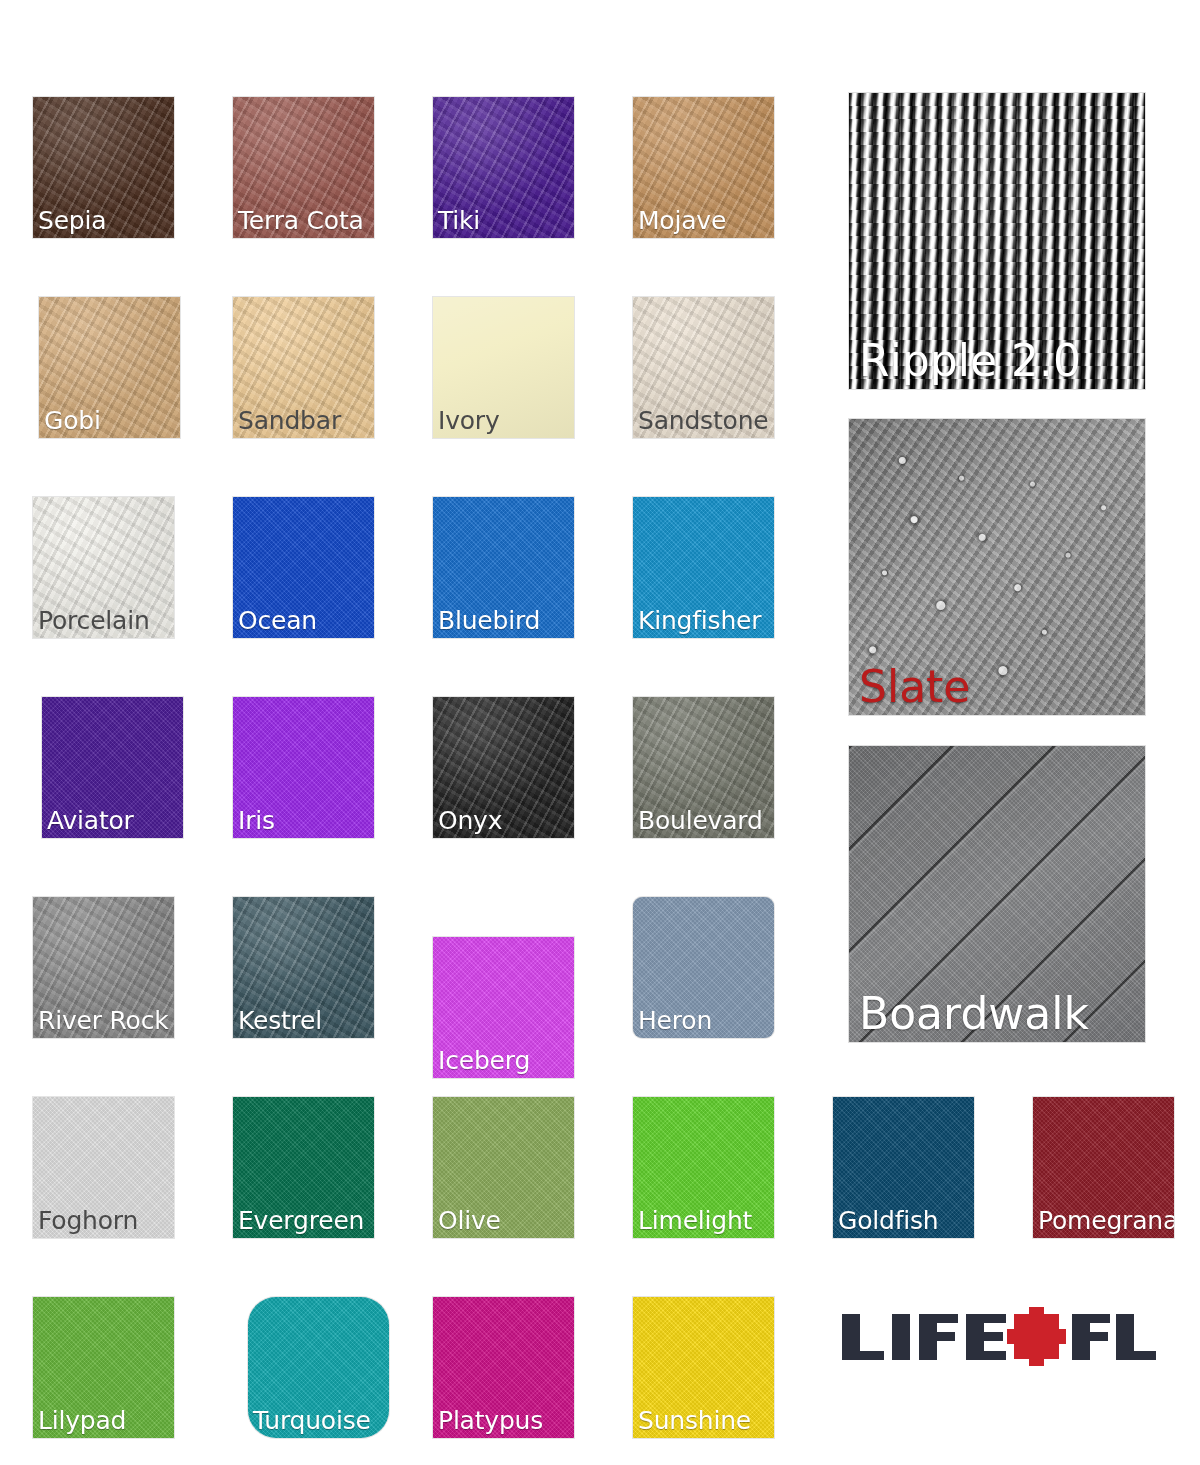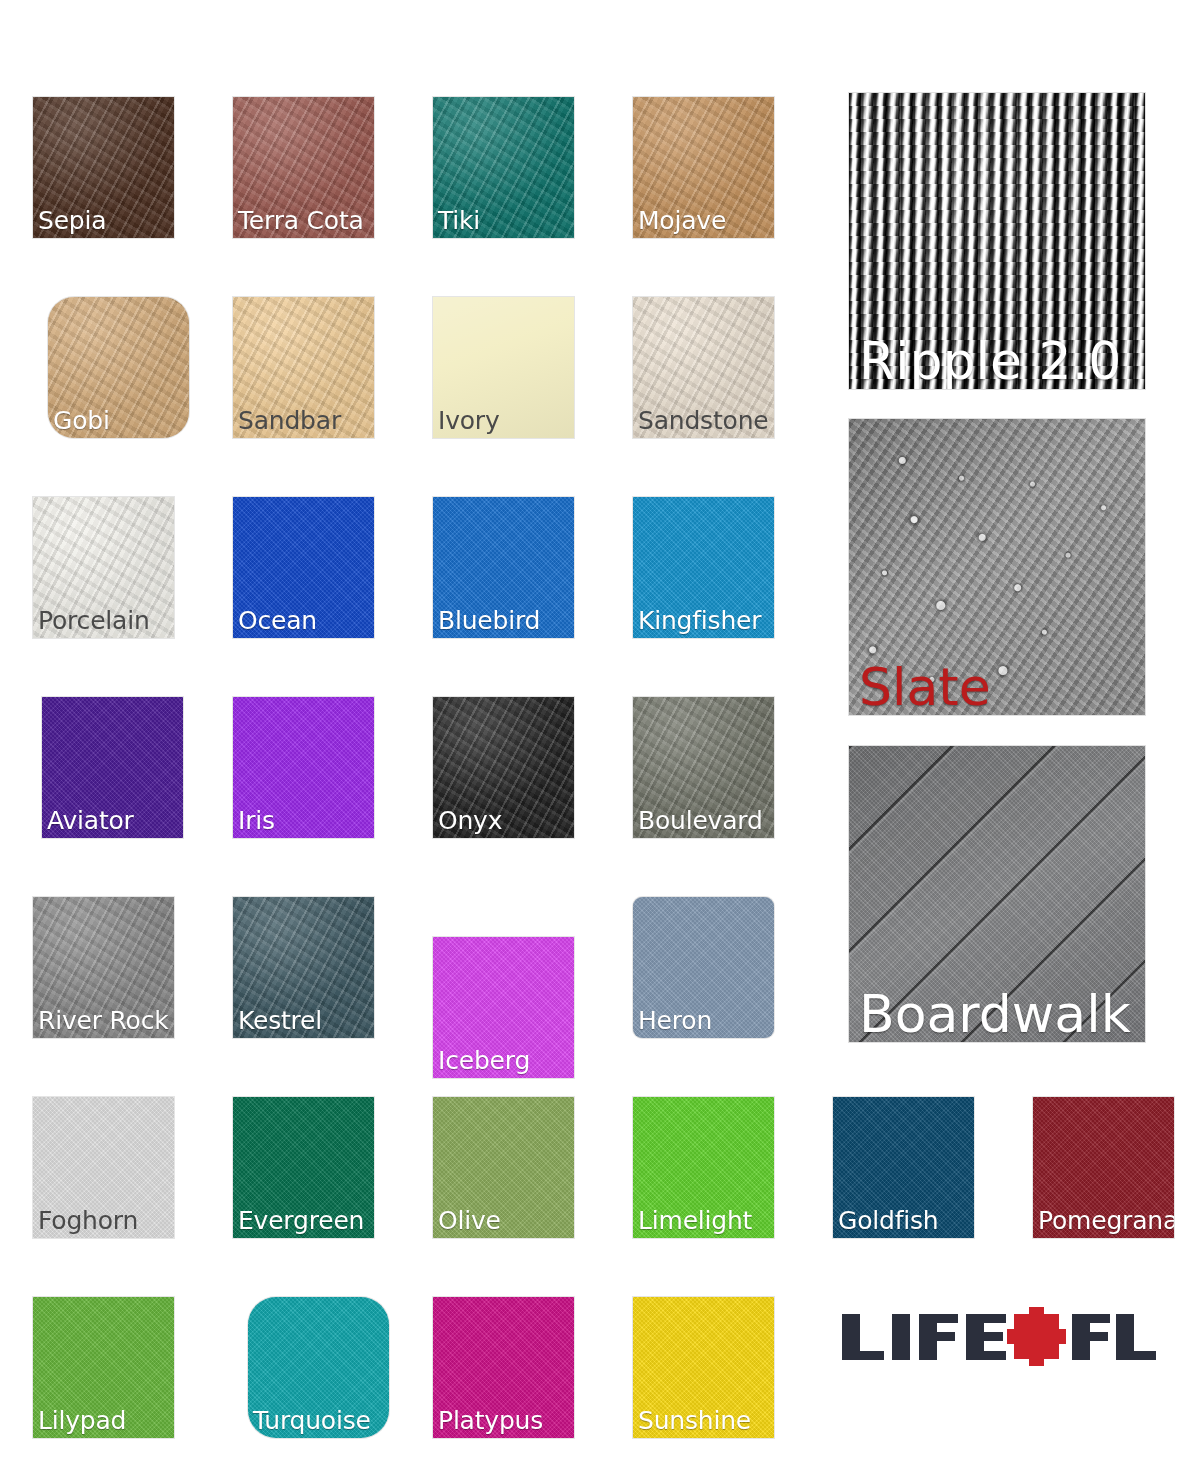--- a/index.html
+++ b/index.html
@@ -77,21 +77,21 @@
     height: 296px;
     overflow: hidden;
     box-sizing: border-box;
     box-shadow: 0 0 0 1px rgba(0,0,0,0.12);
   }
   .panel .pname {
     position: absolute;
     left: 10px;
     bottom: 2px;
     color: #ffffff;
-    font-size: 52px;
+    font-size: 44px;
     line-height: 52px;
     letter-spacing: 0px;
     white-space: nowrap;
     text-shadow: 0 1px 2px rgba(0,0,0,0.45);
     z-index: 6;
     font-family: "DejaVu Sans", "Liberation Sans", sans-serif;
   }
   .panel .pfill { position: absolute; left: 0; top: 0; right: 0; bottom: 0; }
 
   
@@ -175,29 +175,29 @@
 
   <div id="swatches">
       <div class="swatch light" style="left: 33px; top: 97px; background: rgb(79, 49, 34);">
         <div class="tex stone"></div>
         <div class="label">Sepia</div>
       </div>
       <div class="swatch light" style="left: 233px; top: 97px; background: rgb(157, 90, 81);">
         <div class="tex stone"></div>
         <div class="label">Terra Cota</div>
       </div>
-      <div class="swatch light" style="left: 433px; top: 97px; background: #0f766e;">
+      <div class="swatch light" style="left: 433px; top: 97px; background: #4c1d95;">
         <div class="tex stone"></div>
         <div class="label">Tiki</div>
       </div>
       <div class="swatch light" style="left: 633px; top: 97px; background: rgb(200, 149, 95);">
         <div class="tex stone"></div>
         <div class="label">Mojave</div>
       </div>
-      <div class="swatch light" style="left: 48px; top: 297px; background: rgb(215, 174, 124); border-radius: 26px;">
+      <div class="swatch light" style="left: 39px; top: 297px; background: rgb(215, 174, 124);">
         <div class="tex stone"></div>
         <div class="label">Gobi</div>
       </div>
       <div class="swatch dark" style="left: 233px; top: 297px; background: rgb(242, 206, 151);">
         <div class="tex stone"></div>
         <div class="label">Sandbar</div>
       </div>
       <div class="swatch dark" style="left: 433px; top: 297px; background: rgb(243, 238, 196);">
         <div class="tex sheen"></div>
         <div class="label">Ivory</div>

